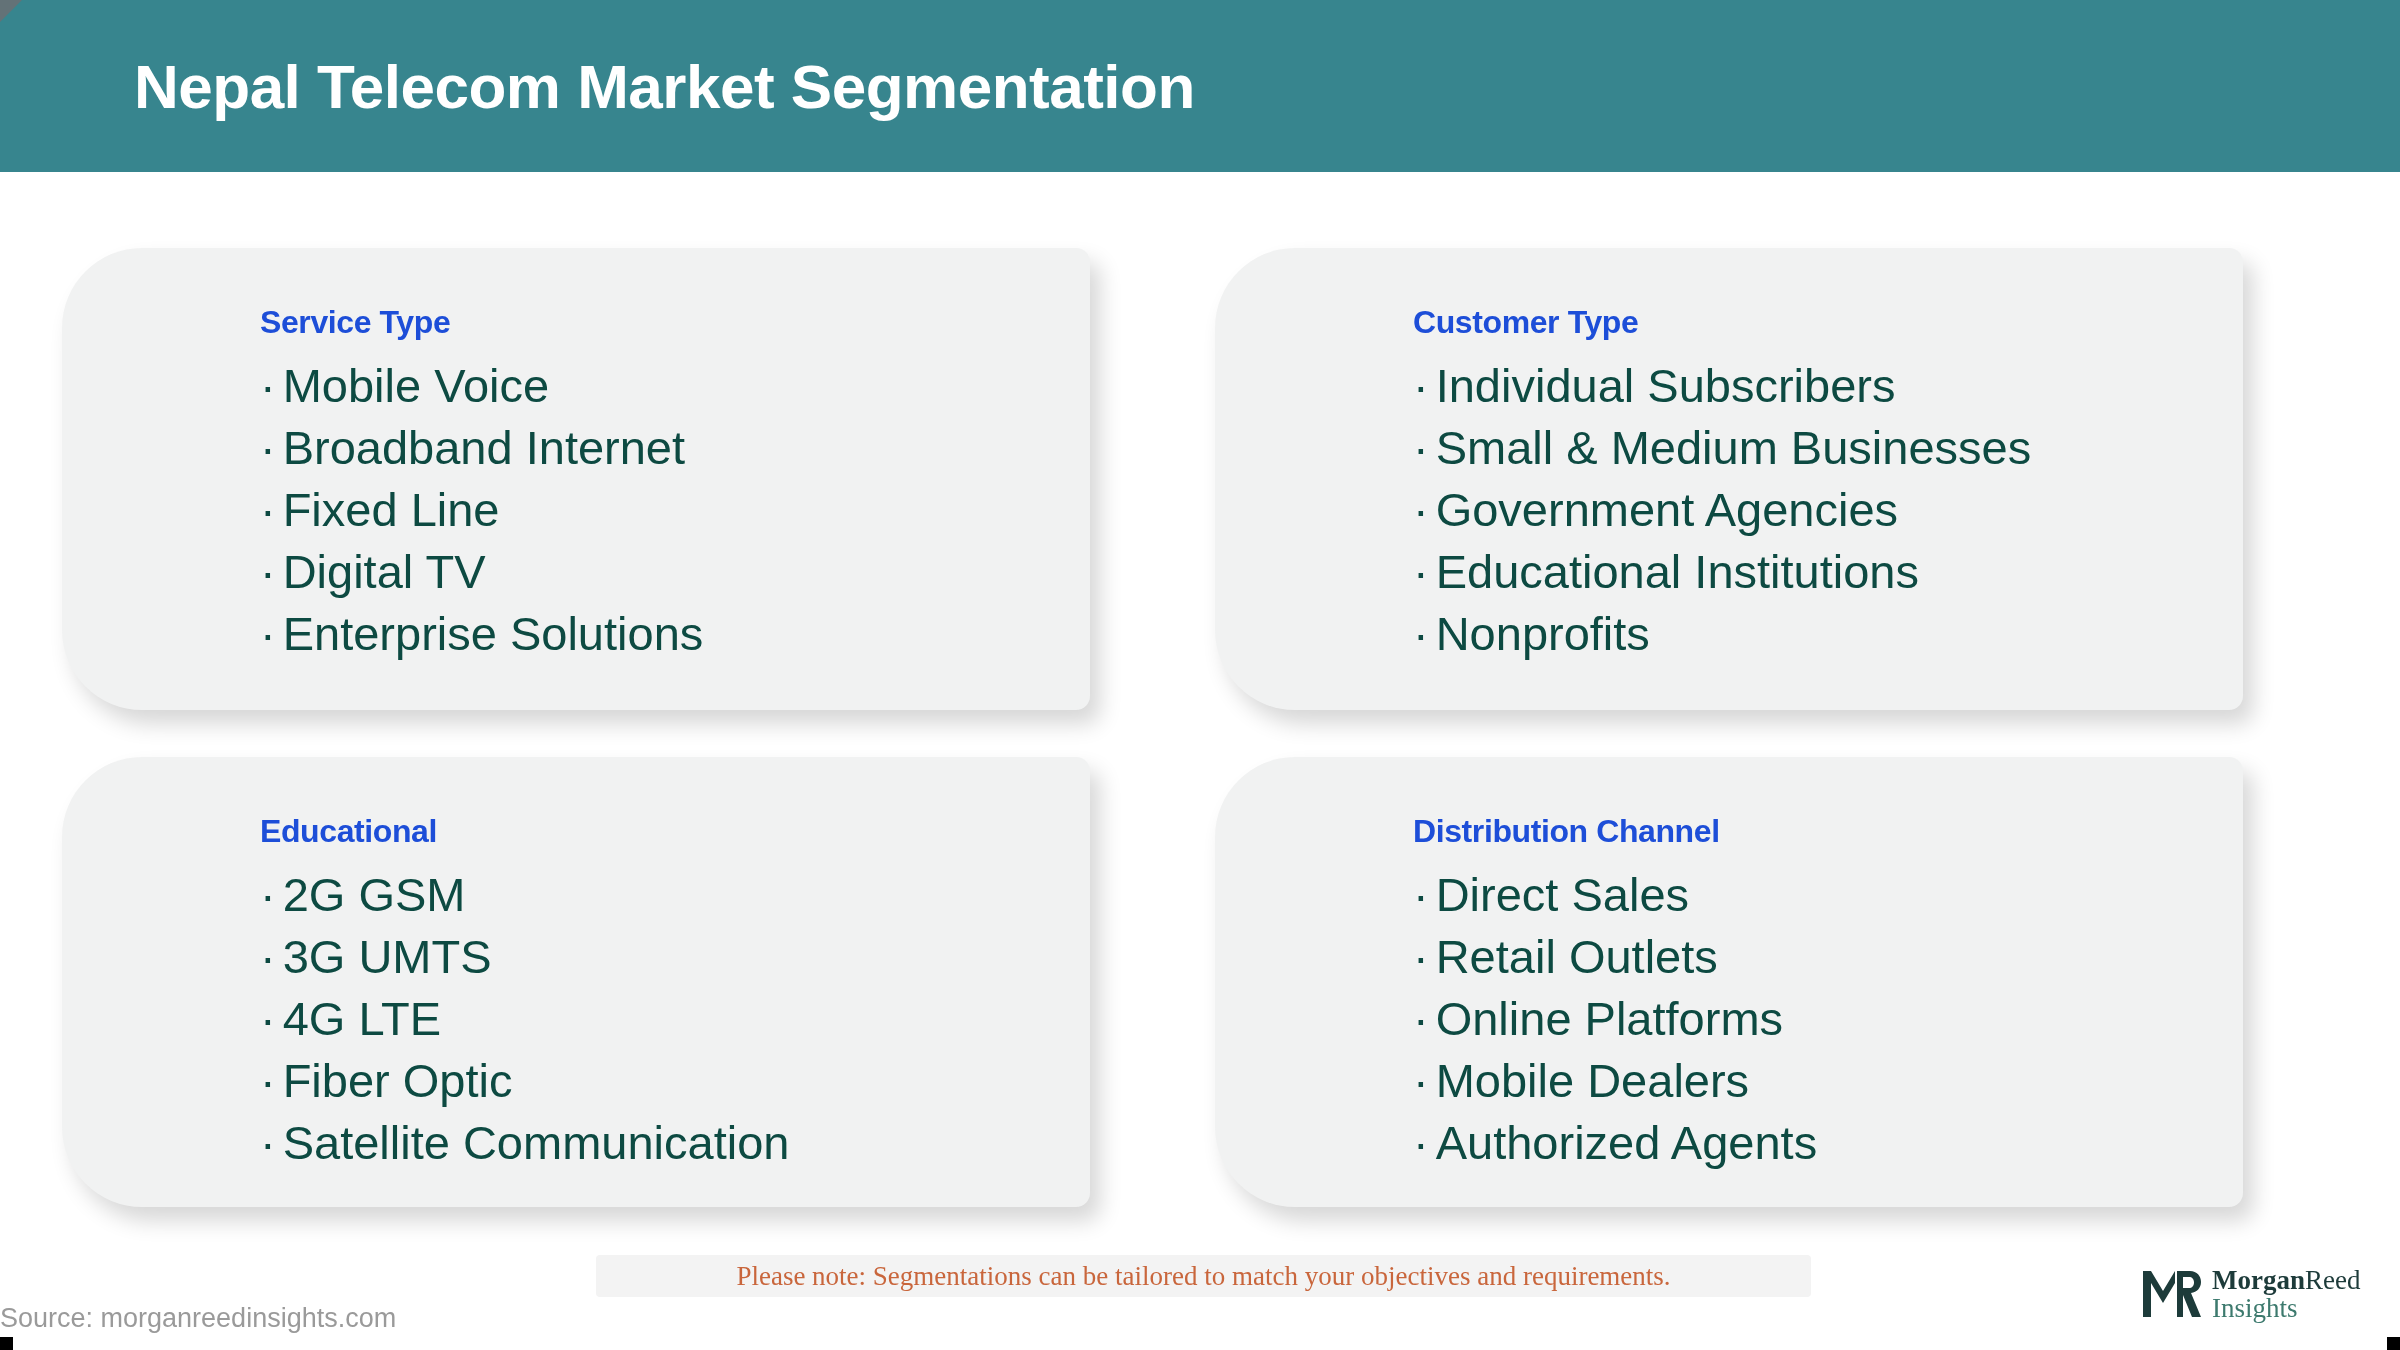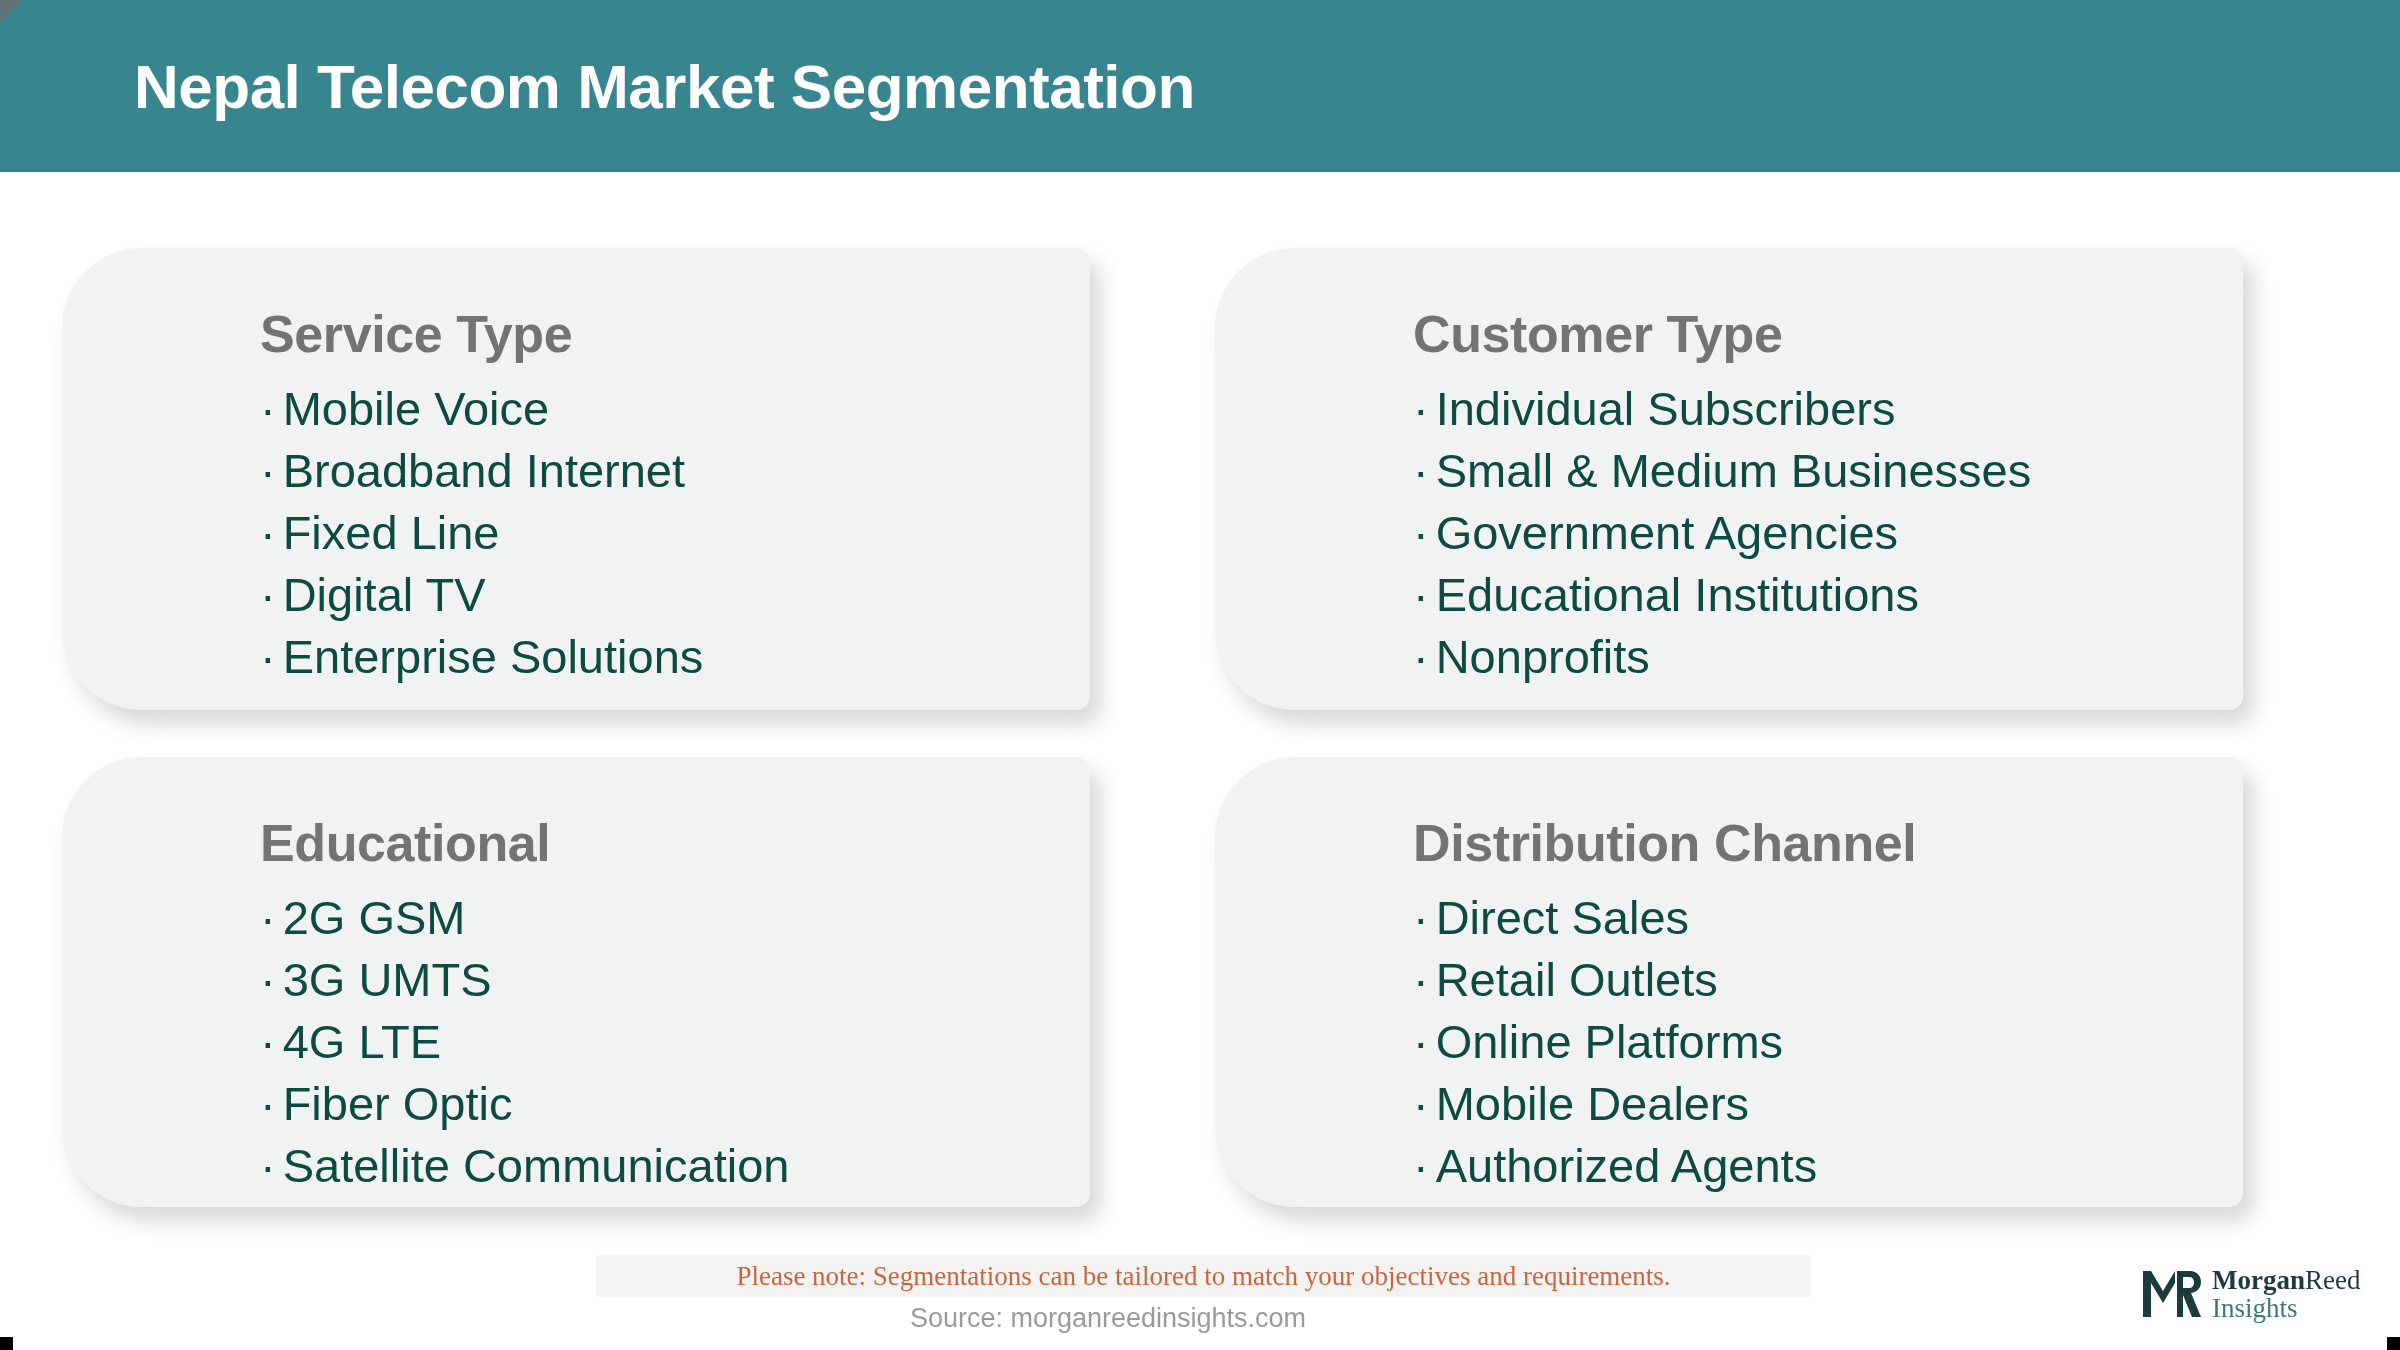--- a/index.html
+++ b/index.html
@@ -72,23 +72,23 @@
   .card-3 { left: 1215px; top: 585px; width: 1028px; height: 450px;
             border-radius: 80px 14px 14px 80px; }
 
   .card-inner {
     position: absolute;
     left: 198px;
     top: 56px;
     right: 30px;
   }
   .card-title {
-    font-size: 52px;
+    font-size: 32px;
     font-weight: bold;
-    color: #737373;
+    color: #1d4ed8;
     letter-spacing: -0.4px;
     margin: 0 0 14px 0;
     white-space: nowrap;
   }
   .card-list {
     list-style: none;
     margin: 0;
     padding: 0;
   }
   .card-list li {
@@ -121,24 +121,23 @@
   .note-text {
     font-size: 27px;
     color: #c9663c;
     white-space: nowrap;
   }
   .source-text {
     position: absolute;
     left: 0;
     top: 1303px;
     width: 2168px;
-    text-align: center;
+    text-align: left;
     font-size: 27px;
     color: #9a9a9a;
-    padding-left: 24px;
   }
 
   
   .logo {
     position: absolute;
     left: 2140px;
     top: 1262px;
     width: 232px;
     height: 66px;
     display: flex;

